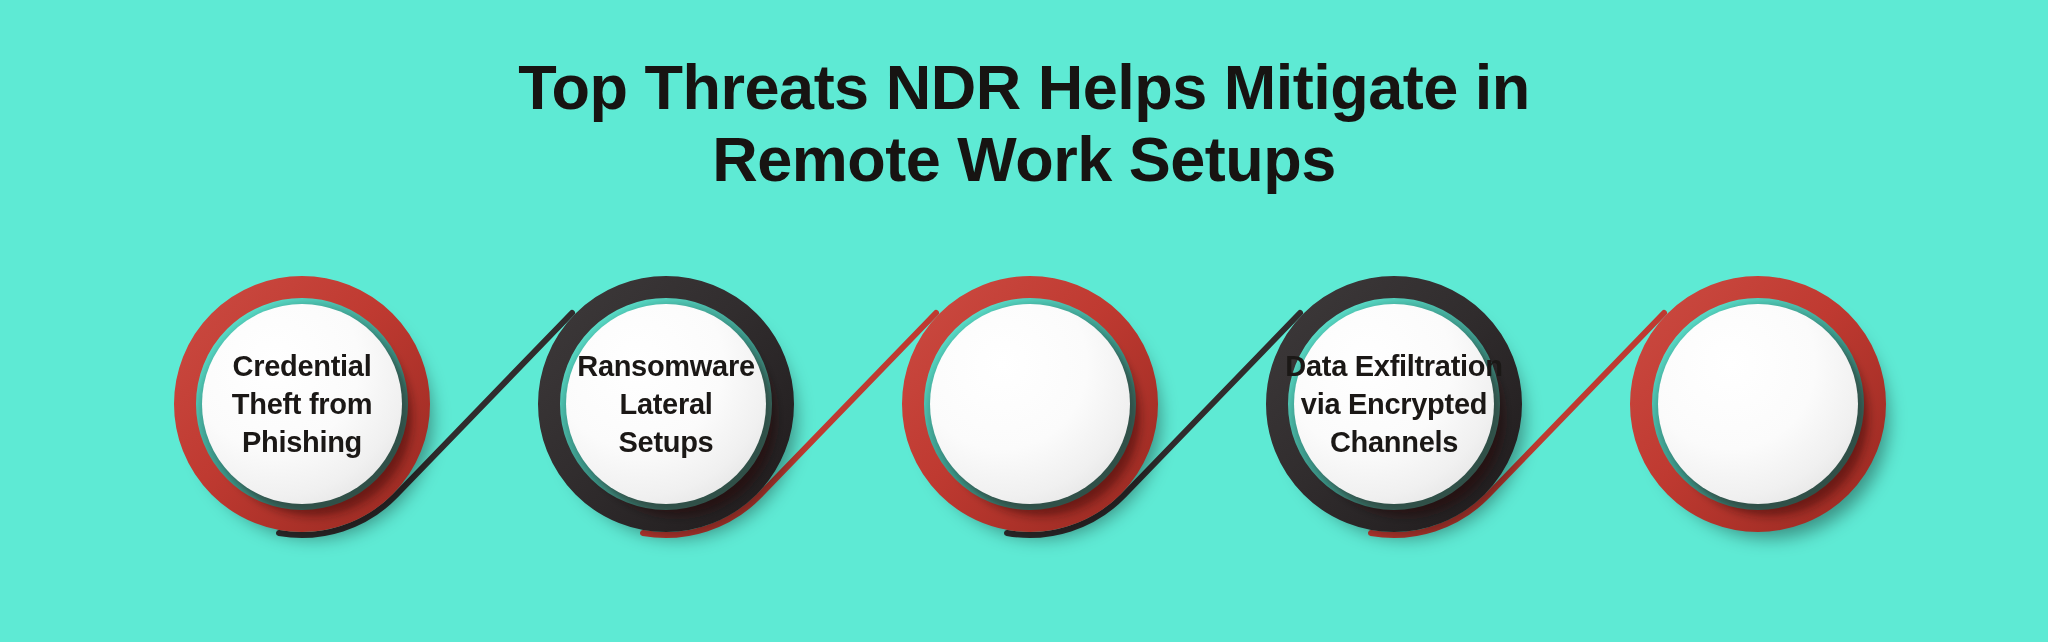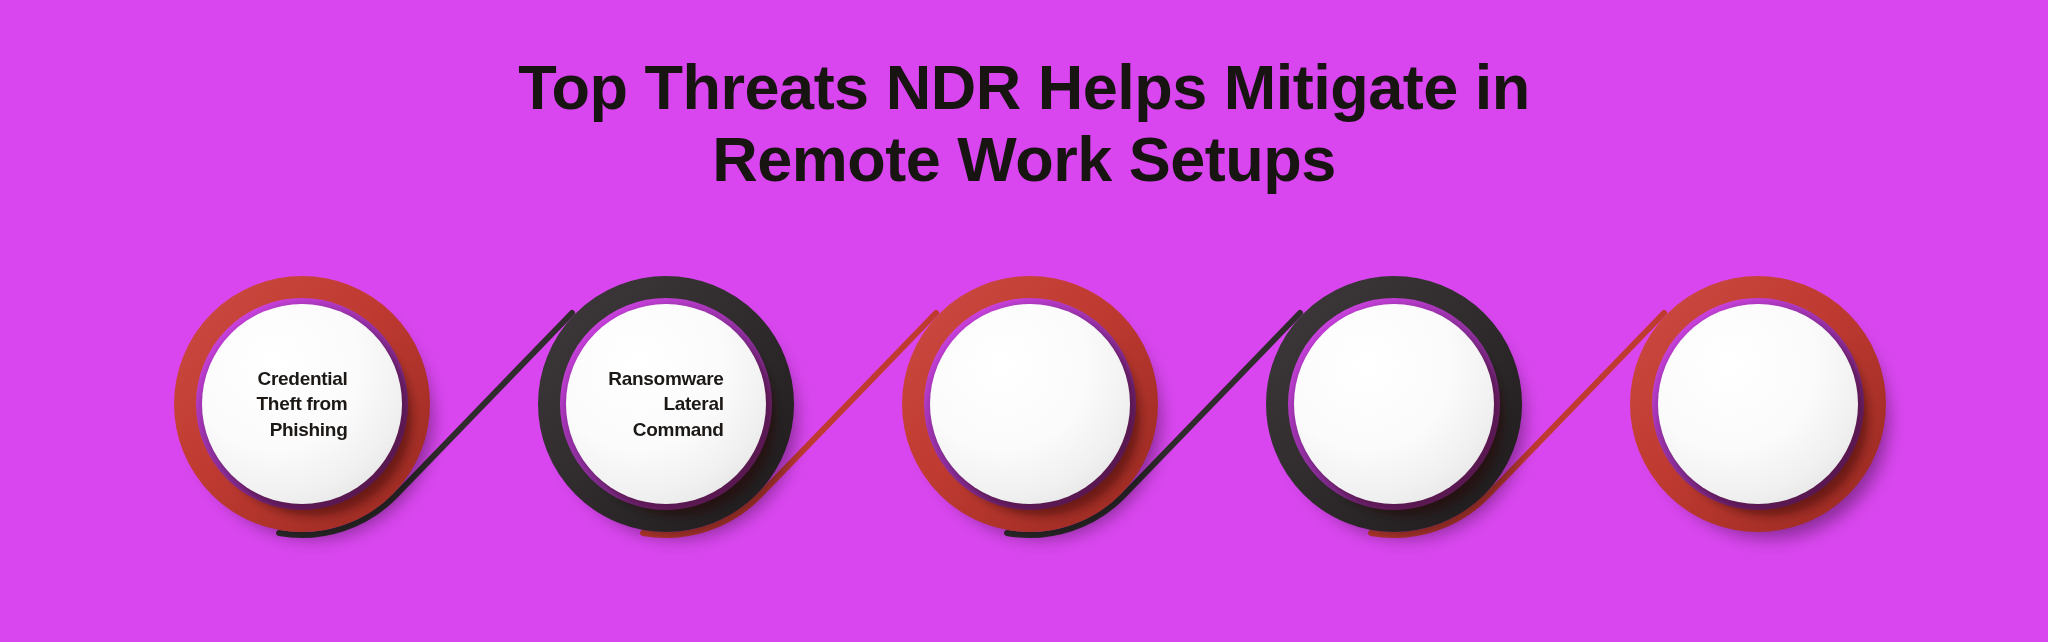--- a/index.html
+++ b/index.html
@@ -1,42 +1,42 @@
 <!DOCTYPE html>
 <html style="--red: #bf3a31; --dark: #302c2d; --text: #1b1816;"><head>
 <meta charset="utf-8">
 <style>
   html,body{margin:0;padding:0;background:#ffffff;}
   .canvas{
     position:relative;
     width:2048px;height:642px;
-    background:#d946ef;
+    background:#5eead4;
     overflow:hidden;
     font-family:"Liberation Sans","DejaVu Sans",sans-serif;
   }
   .title{
     position:absolute;
     top:52px;left:0;width:100%;
     text-align:center;
     font-weight:700;
     font-size:63px;
     line-height:1.14;
     letter-spacing:-0.5px;
     color:#171412;
     white-space:pre-line;
   }
   svg.graphic{position:absolute;left:0;top:0;display:block;}
   .label{
     position:absolute;
     width:234px;height:220px;
     top:294px;
     display:flex;align-items:center;justify-content:center;
-    text-align:right;
+    text-align:center;
     font-weight:700;
-    font-size:19px;
+    font-size:29px;
     line-height:1.32;
     letter-spacing:-0.3px;
     color:var(--text,#1b1816);
     white-space:pre-line;
   }
   .label.c1{left:185px;}
   .label.c2{left:549px;}
   .label.c3{left:913px;}
   .label.c4{left:1277px;}
   .label.c5{left:1641px;}
@@ -119,15 +119,18 @@
       <circle class="inner-shadow" cx="1769" cy="417" r="99" filter="url(#blur5)"></circle>
       <circle class="disc" cx="1758" cy="404" r="100"></circle>
     </g>
   </svg>
 
   <div class="label c1">Credential
 Theft from
 Phishing</div>
   <div class="label c2">Ransomware
 Lateral
-Command</div>
+Setups</div>
+  <div class="label c4">Data Exfiltration
+via Encrypted
+Channels</div>
 
 </div>
 
 </body></html>

